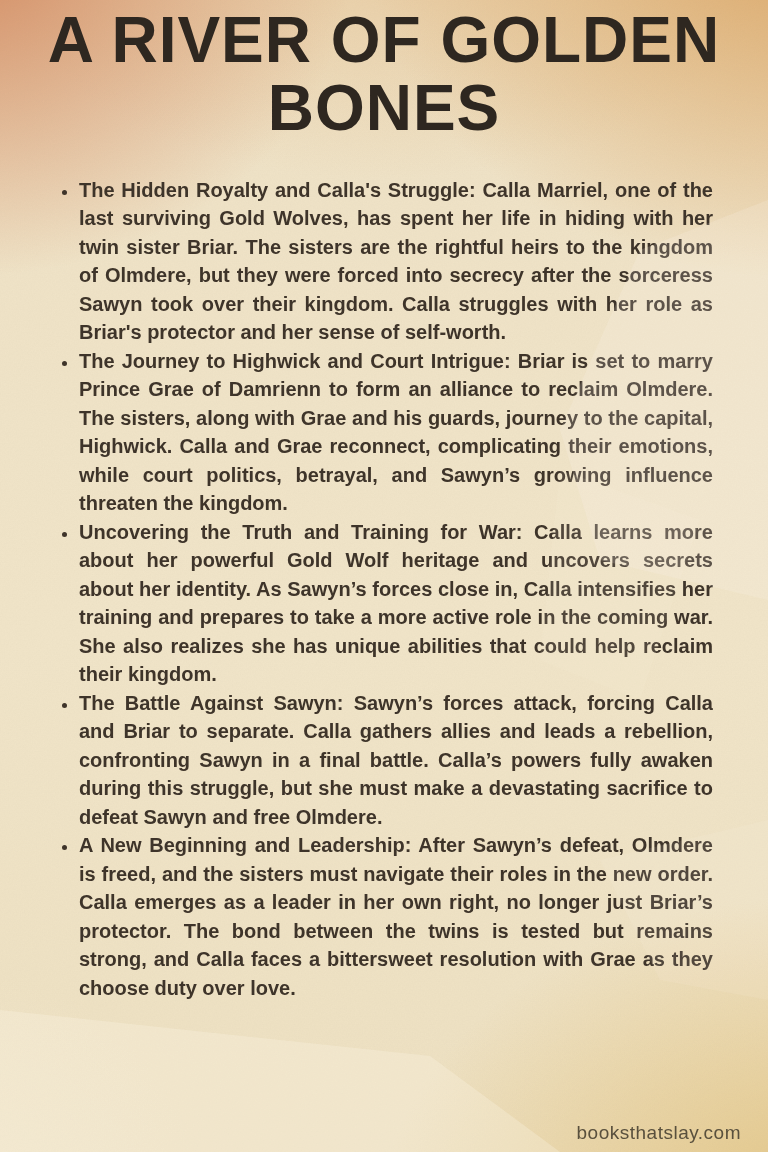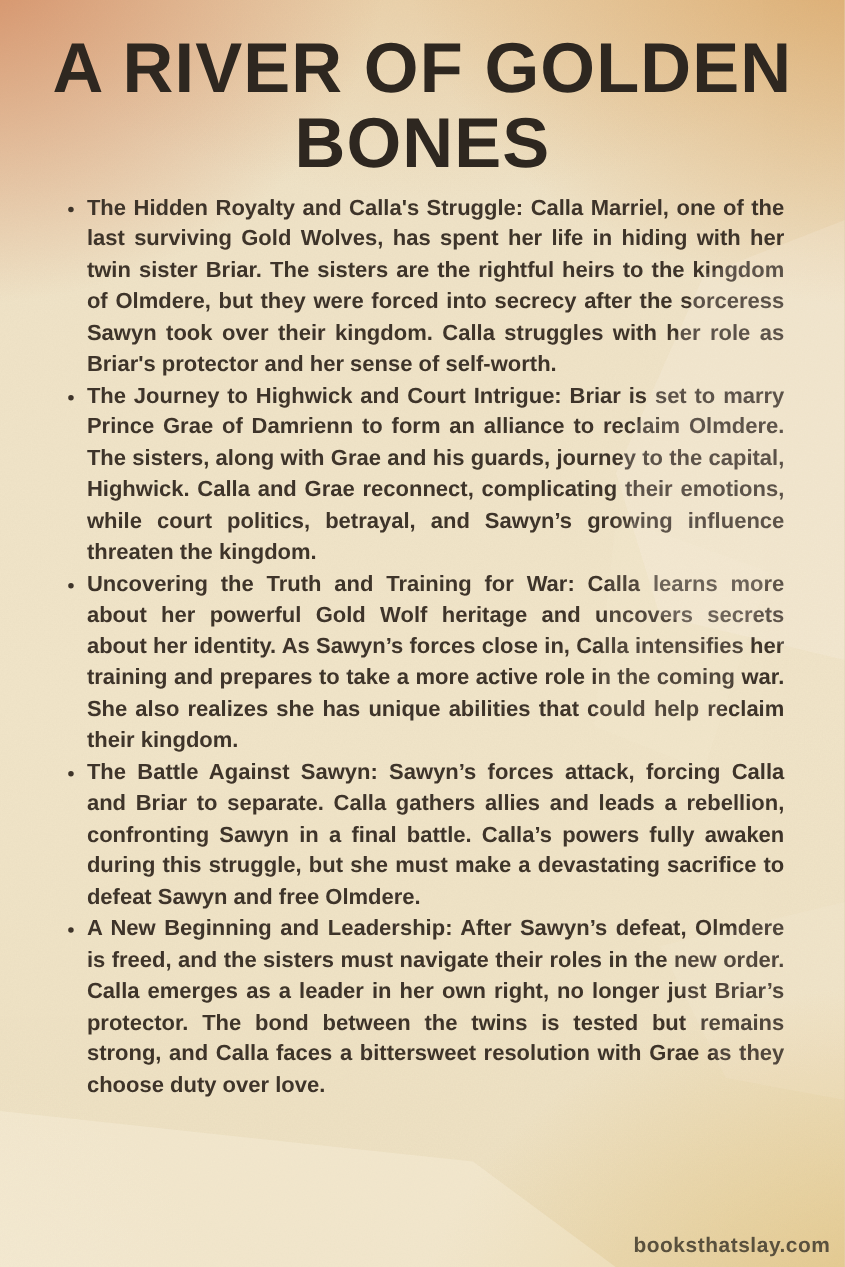--- a/index.html
+++ b/index.html
@@ -20,21 +20,21 @@
       radial-gradient(420px 420px at -6% 106%, rgba(243,232,207,0.80), rgba(243,232,207,0) 60%),
       linear-gradient(180deg, #efe2c6 0%, #f1e5c9 55%, #eee1c2 100%);
   }
 
   .texture-layer {
     position: absolute;
     inset: 0;
     pointer-events: none;
   }
 
-  .header { position: relative; text-align: center; padding-top: 28px; }
+  .header { position: relative; text-align: center; padding-top: 6px; }
 
   .title {
     font-size: 64px;
     font-weight: 700;
     line-height: 1.07;
     letter-spacing: 1px;
     color: #2e2720;
     margin: 0 18px;
     text-transform: uppercase;
   }
@@ -42,41 +42,41 @@
   .subtitle {
     margin-top: 7px;
     font-size: 28px;
     font-weight: 700;
     letter-spacing: 2px;
     color: #332b23;
     text-transform: uppercase;
   }
 
   .points {
-    margin: 10px 55px 0 55px;
+    margin: 33px 55px 0 55px;
     padding-left: 24px;
     list-style: disc outside;
   }
 
   .point {
     font-size: 20px;
     font-weight: 700;
     line-height: 28.5px;
     color: #3c3228;
     text-align: justify;
     text-justify: inter-word;
   }
   .point::marker { color: #3c3228; font-size: 18px; }
 
   .watermark {
     position: absolute;
-    right: 13px;
+    right: 27px;
     bottom: 8px;
     font-size: 19px;
-    font-weight: 700;
+    font-weight: 400;
     letter-spacing: 0.5px;
     color: #59503d;
   }
 </style>
 </head>
 <body>
 
 <div class="page">
 
   <svg class="texture-layer" width="768" height="1152" viewBox="0 0 768 1152" xmlns="http://www.w3.org/2000/svg">

